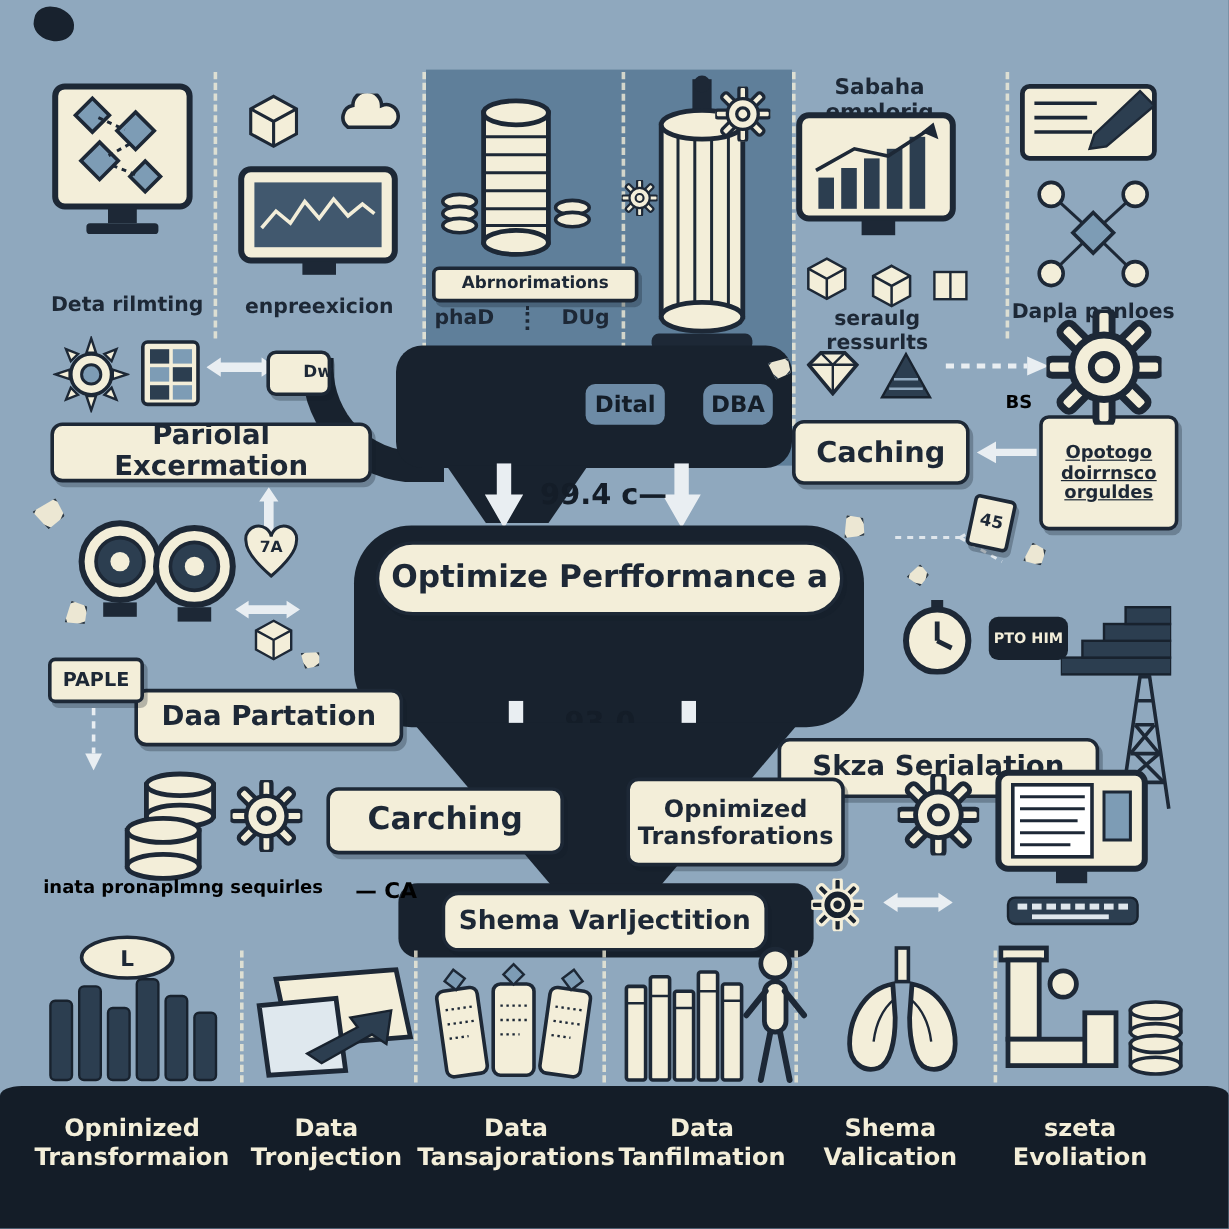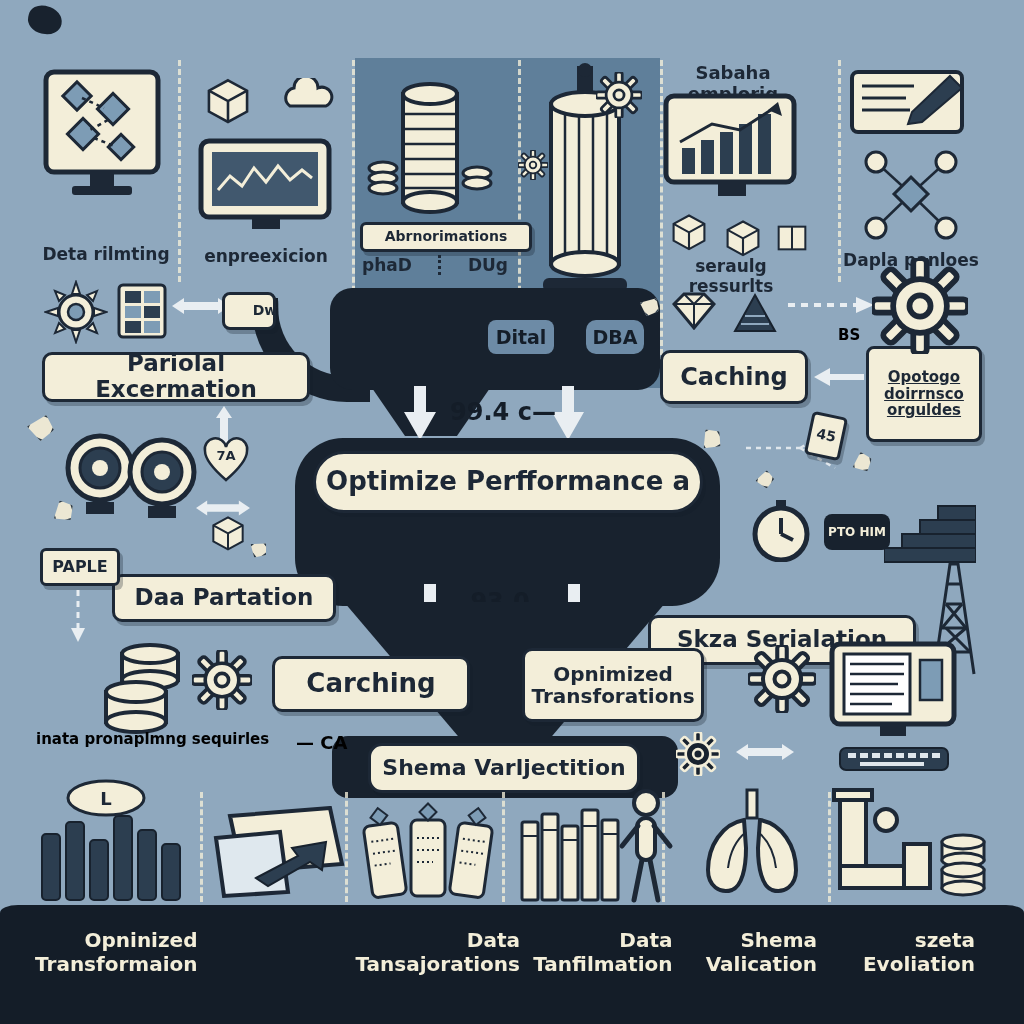--- a/index.html
+++ b/index.html
@@ -16,21 +16,21 @@
     position:absolute; background:#f3eed9; border:3px solid #1d2836; border-radius:10px;
     display:flex; align-items:center; justify-content:center; font-weight:700; color:#1d2836;
     text-align:center; box-shadow:3px 4px 0 rgba(18,28,40,.28); line-height:1.12; padding:2px 8px;
   }
   .stadium { border-radius:44px; }
   .darkshape { position:absolute; background:#18222e; }
   .patch { position:absolute; background:#6d8ba6; border-radius:8px; display:flex; align-items:center; justify-content:center; font-weight:700; color:#141d28; font-size:19px; }
   .metric { position:absolute; font-weight:700; color:#141d28; font-size:24px; text-align:center; }
   .note { position:absolute; font-weight:700; color:#000000; }
   .footer-band { position:absolute; left:0; top:905px; width:1024px; height:119px; background:#141d28; border-top-left-radius:18px 8px; border-top-right-radius:18px 8px; }
-  .footer-label { position:absolute; color:#f3eed9; font-weight:700; font-size:20px; text-align:right; line-height:1.2; transform:translateX(-50%); }
+  .footer-label { position:absolute; color:#f3eed9; font-weight:700; font-size:20px; text-align:center; line-height:1.2; transform:translateX(-50%); }
   .shard { position:absolute; background:#ece7d3; border:2px solid #2a3a4a; clip-path:polygon(50% 0,100% 40%,70% 100%,0 70%); }
   .dark-badge { position:absolute; background:#18222e; border-radius:8px; color:#f3eed9; font-weight:700; display:flex; align-items:center; justify-content:center; }
 </style>
 </head>
 <body>
 
 <div class="canvas">
 
   <div class="abs" style="left:355px;top:58px;width:305px;height:330px;background:#5f7f9a;"></div>
 
@@ -551,18 +551,19 @@
       <ellipse cx="131" cy="56" rx="21" ry="7"></ellipse>
       <ellipse cx="131" cy="74" rx="21" ry="7"></ellipse>
       <rect x="110" y="84" width="42" height="18"></rect>
       <ellipse cx="131" cy="84" rx="21" ry="7"></ellipse>
       <ellipse cx="131" cy="102" rx="21" ry="7"></ellipse>
     </g>
   </svg>
 
   <div class="footer-band"></div>
   <div class="footer-label" style="left:110px;top:928px;width:175px;">Opninized Transformaion</div>
+  <div class="footer-label" style="left:272px;top:928px;width:145px;">Data Tronjection</div>
   <div class="footer-label" style="left:430px;top:928px;width:180px;">Data Tansajorations</div>
   <div class="footer-label" style="left:585px;top:928px;width:175px;">Data Tanfilmation</div>
   <div class="footer-label" style="left:742px;top:928px;width:150px;">Shema Valication</div>
   <div class="footer-label" style="left:900px;top:928px;width:150px;">szeta Evoliation</div>
 
 </div>
 
 </body></html>

